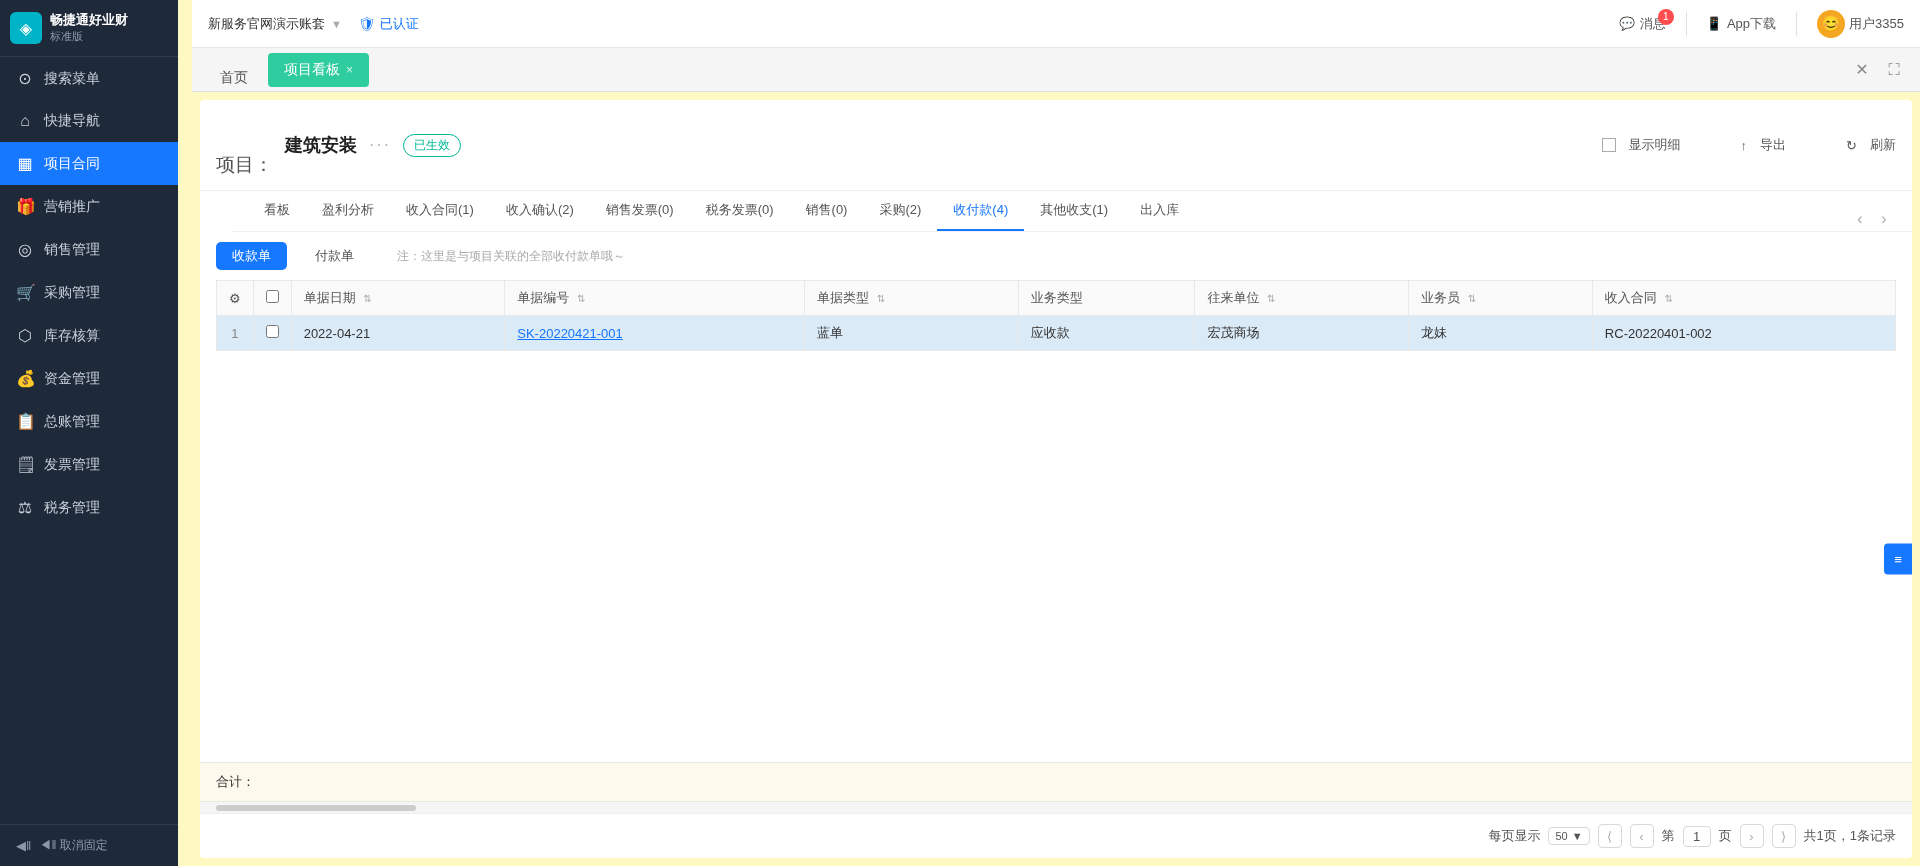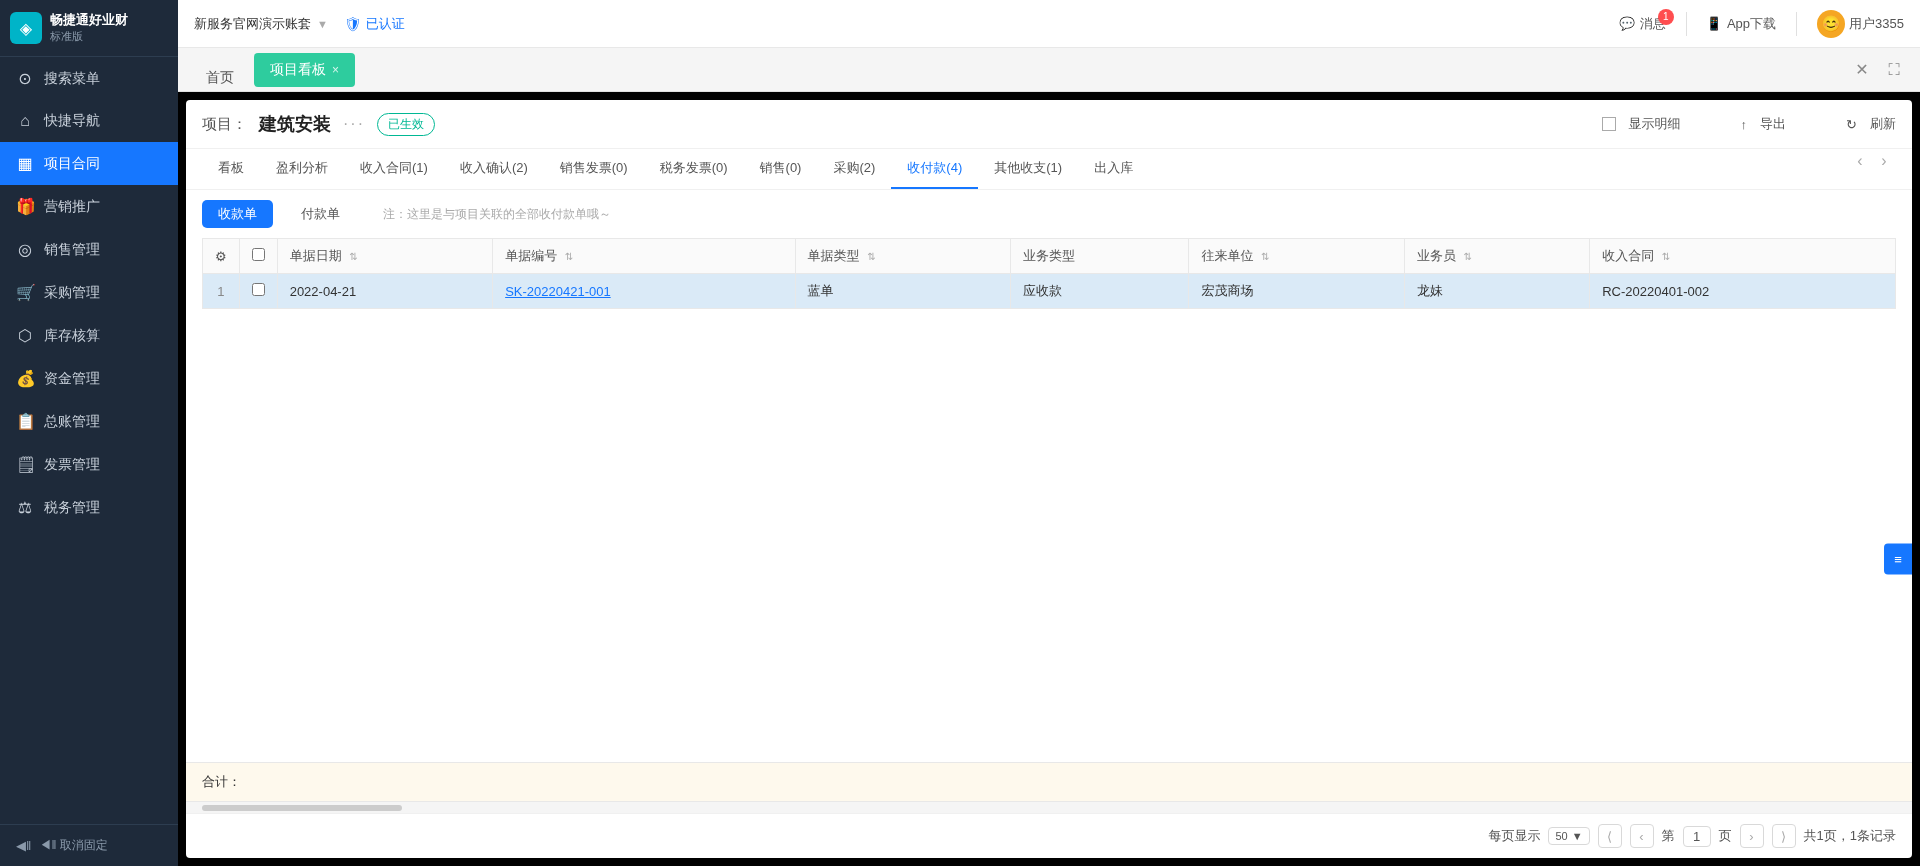--- a/index.html
+++ b/index.html
@@ -52,22 +52,23 @@
       color: #8a99aa;
       font-size: 13px;
       display: flex; align-items: center; gap: 8px;
     }
 
     
     .main {
       flex: 1;
       display: flex;
       flex-direction: column;
-      background: #000000;
+      background: #fef9c3;
       overflow: hidden;
+      padding-left: 14px;
     }
 
     
     .topbar {
       background: #fff;
       height: 48px;
       display: flex;
       align-items: center;
       padding: 0 16px;
       border-bottom: 1px solid #e8e8e8;
@@ -167,24 +168,25 @@
     .project-actions { margin-left: auto; display: flex; align-items: center; gap: 16px; }
     .project-action-btn {
       display: flex; align-items: center; gap: 13px;
       cursor: pointer; color: #555; font-size: 13px; margin-left: 44px;
     }
     .project-action-btn .chk { width: 14px; height: 14px; border: 1px solid #aaa; display: inline-block; }
 
     
     .sub-tabs {
       display: flex;
-      align-items: flex-start;
+      align-items: flex-end;
       padding: 0 16px;
       border-bottom: 1px solid #f0f0f0;
       gap: 0;
+      margin-left: 32px;
     }
     .sub-tab {
       padding: 10px 16px;
       font-size: 13px;
       cursor: pointer;
       color: #555;
       border-bottom: 2px solid transparent;
       white-space: nowrap;
     }
     .sub-tab.active {
@@ -435,21 +437,21 @@
     </div>
     <div style="margin-left:auto;display:flex;gap:4px;">
       <div class="tabs-right-btn">✕</div>
       <div class="tabs-right-btn">⛶</div>
     </div>
   </div>
 
   <div class="content" style="position:relative;">
 
     <div class="project-header">
-      <span style="font-size:15px;color:#555;">项目：</span>
+      <span style="font-size:19px;color:#555;margin-top:40px;">项目：</span>
       <span class="project-title">建筑安装</span>
       <span class="project-more">···</span>
       <span class="project-status">已生效</span>
       <div class="project-actions">
         <label class="project-action-btn">
           <span class="chk"></span>
           <span>显示明细</span>
         </label>
         <div class="project-action-btn">
           <span>↑</span>

